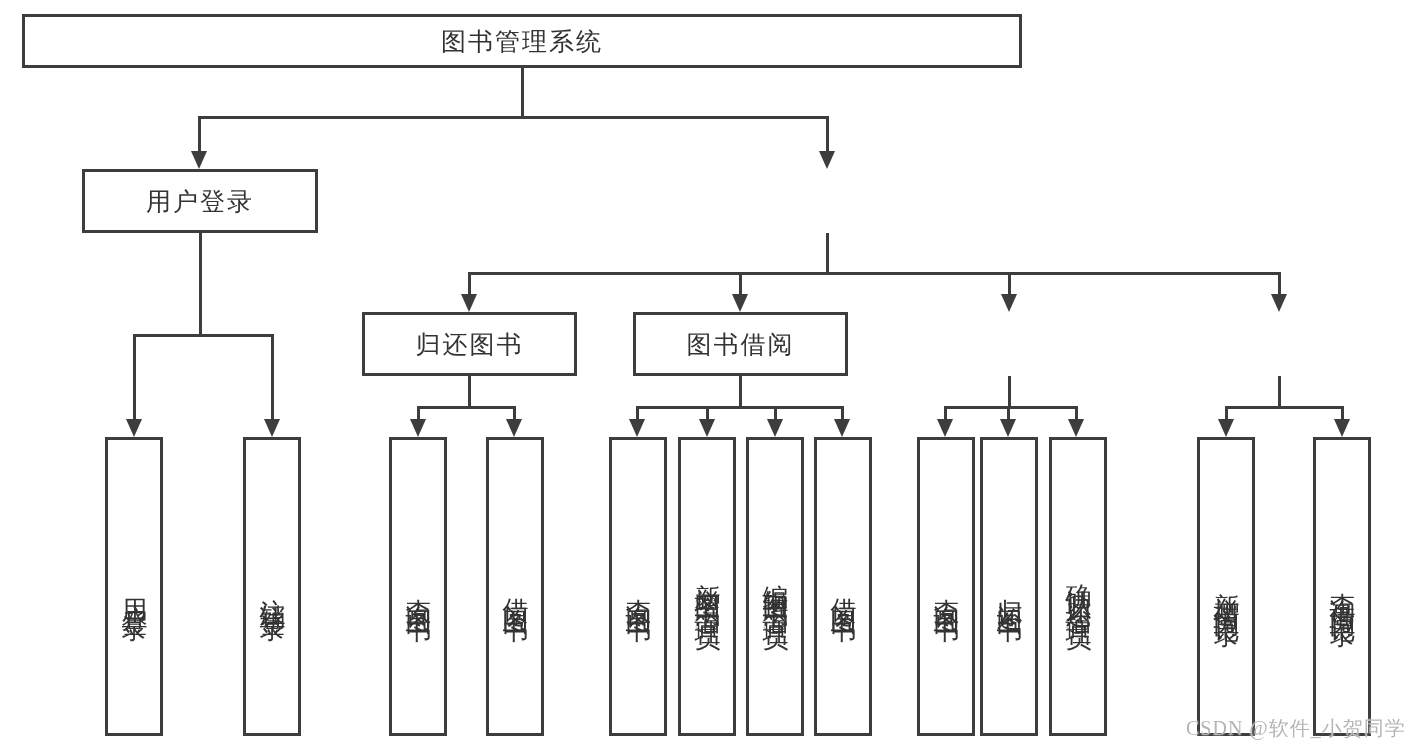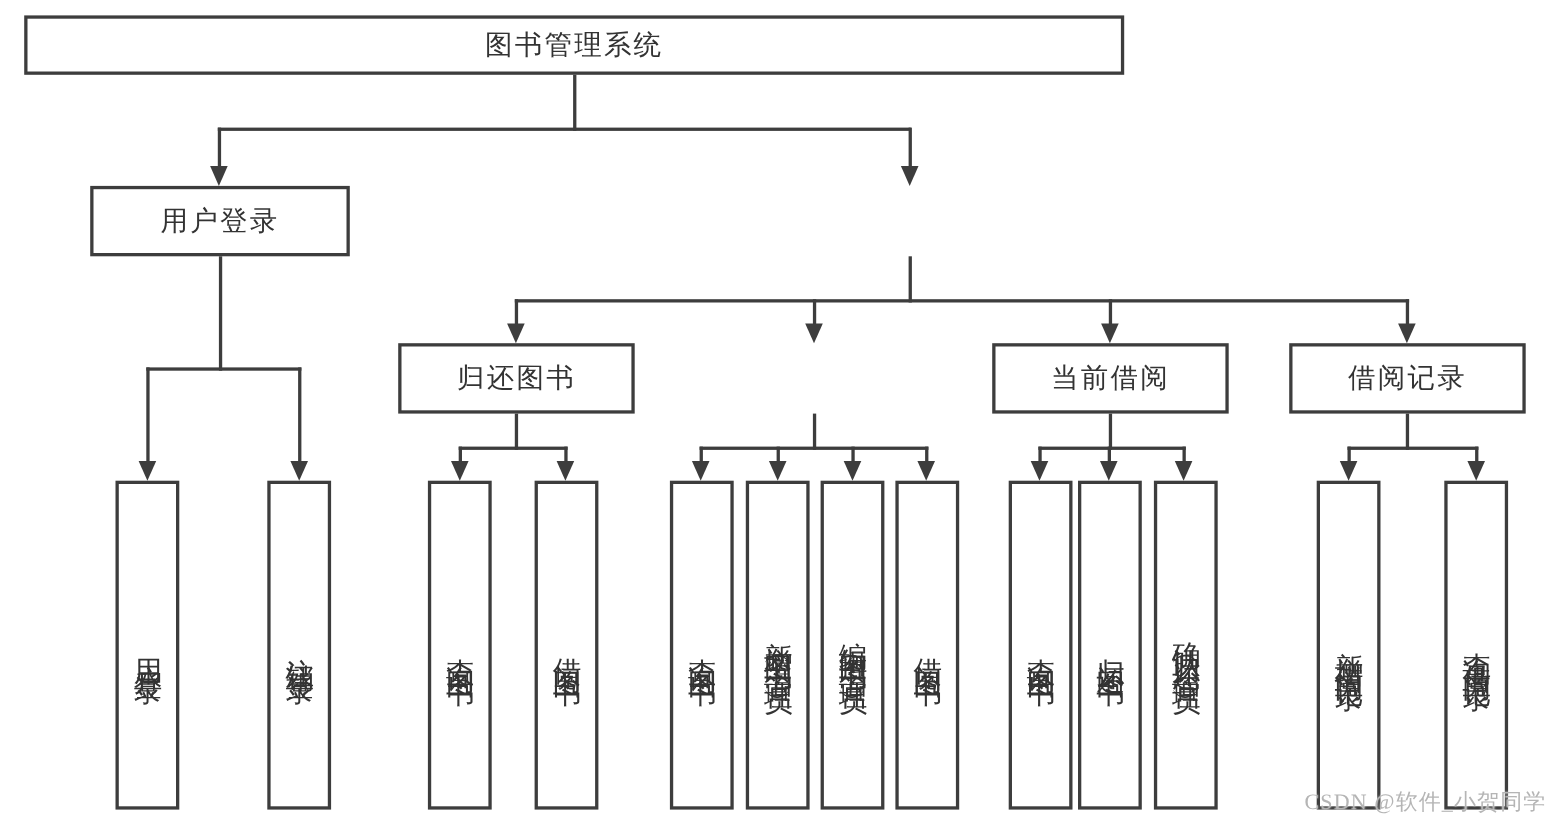--- a/index.html
+++ b/index.html
@@ -47,25 +47,22 @@
     <span class="hlabel">图书管理系统</span>
   </div>
 
   <div class="node" style="left:82px;top:169px;width:236px;height:64px">
     <span class="hlabel">用户登录</span>
   </div>
 
   <div class="node" style="left:362px;top:312px;width:215px;height:64px">
     <span class="hlabel">归还图书</span>
   </div>
-  <div class="node" style="left:902px;top:312px;width:215px;height:64px">
-    <span class="hlabel">当前借阅</span>
-  </div>
-  <div class="node" style="left:1172px;top:312px;width:215px;height:64px">
-    <span class="hlabel">借阅记录</span>
+  <div class="node" style="left:633px;top:312px;width:215px;height:64px">
+    <span class="hlabel">图书借阅</span>
   </div>
 
   <div class="node" style="left:105px;top:437px;width:58px;height:299px">
     <span class="vlabel">用户登录</span>
   </div>
   <div class="node" style="left:243px;top:437px;width:58px;height:299px">
     <span class="vlabel">注销登录</span>
   </div>
 
   <div class="node" style="left:389px;top:437px;width:58px;height:299px">

